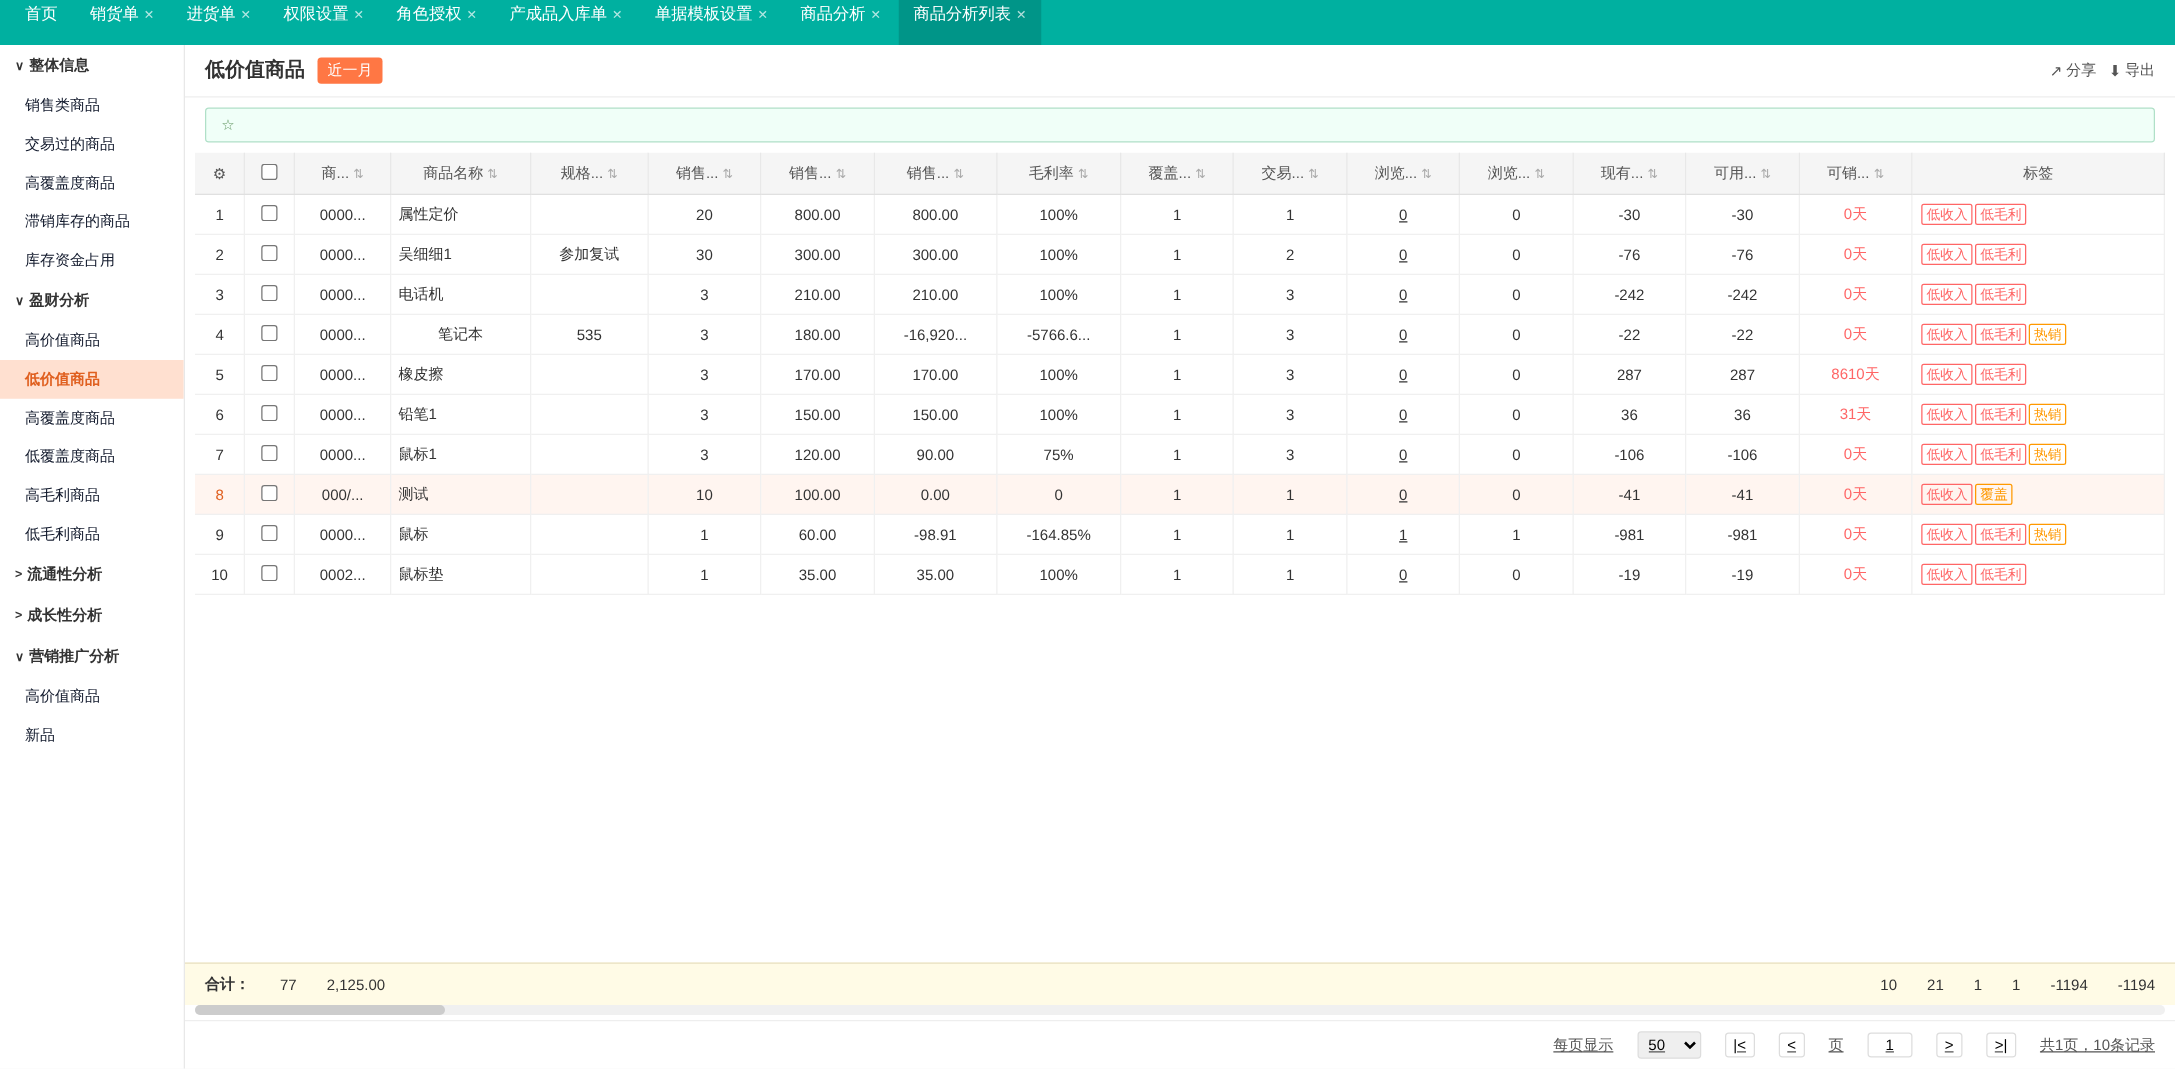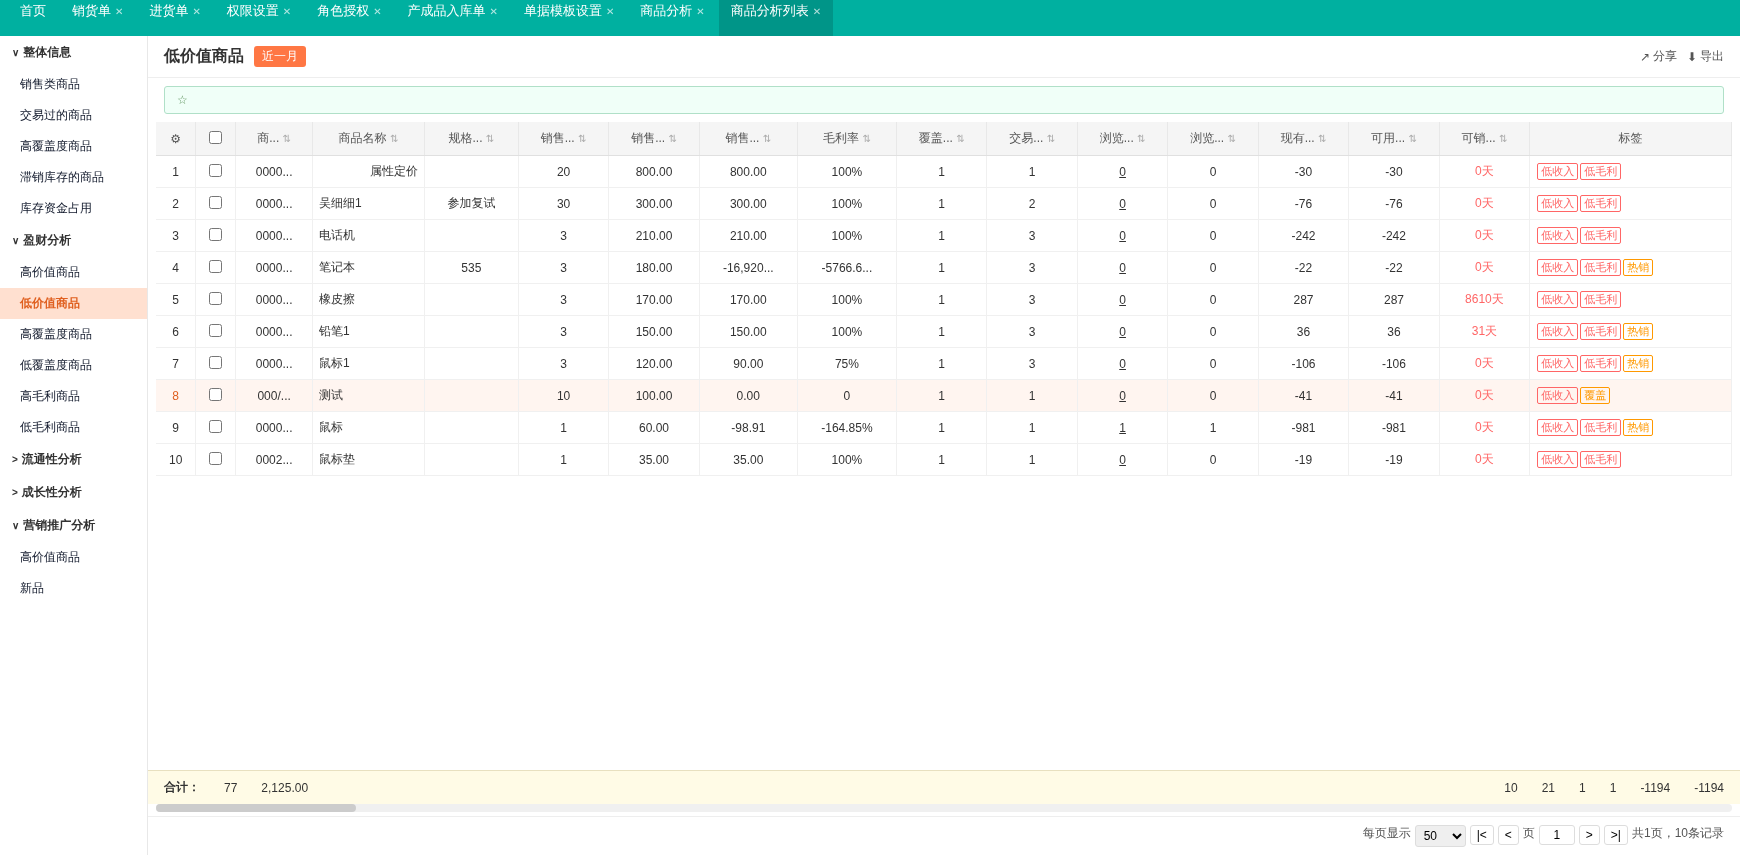--- a/index.html
+++ b/index.html
@@ -188,27 +188,28 @@
       align-items: center;
       gap: 24px;
       font-size: 12px;
     }
     .footer-label { color: #333; font-weight: bold; }
     .footer-val { color: #333; }
 
     
     .pagination-bar {
       display: flex;
-      align-items: flex-start;
+      align-items: center;
       justify-content: flex-end;
       padding: 8px 16px;
       border-top: 1px solid #eee;
-      gap: 4px;
+      gap: 19px;
       font-size: 12px;
       color: #555;
+      text-decoration: underline;
     }
     .page-size-select {
       border: 1px solid #ddd;
       border-radius: 3px;
       padding: 2px 4px;
       font-size: 12px;
     }
     .page-btn {
       border: 1px solid #ddd;
       background: #fff;
@@ -333,21 +334,21 @@
             <th>可用... <span class="sort-arrows">⇅</span></th>
             <th>可销... <span class="sort-arrows">⇅</span></th>
             <th>标签</th>
           </tr>
         </thead>
         <tbody id="table-body">
         <tr>
               <td>1</td>
               <td><input type="checkbox" style=""></td>
               <td>0000...</td>
-              <td style="text-align: right;">属性定价</td>
+              <td style="text-align: left;">属性定价</td>
               <td></td>
               <td>20</td>
               <td>800.00</td>
               <td>800.00</td>
               <td>100%</td>
               <td>1</td>
               <td>1</td>
               <td><span class="underline">0</span></td>
               <td>0</td>
               <td>-30</td>
@@ -390,21 +391,21 @@
               <td>0</td>
               <td>-242</td>
               <td>-242</td>
               <td><span class="days-badge">0天</span></td>
               <td style="text-align: left;"><span class="tag-label">低收入</span><span class="tag-label">低毛利</span></td>
             </tr>
             <tr>
               <td>4</td>
               <td><input type="checkbox" style=""></td>
               <td>0000...</td>
-              <td style="text-align: left;">笔记本</td>
+              <td style="text-align: center;">笔记本</td>
               <td>535</td>
               <td>3</td>
               <td>180.00</td>
               <td>-16,920...</td>
               <td>-5766.6...</td>
               <td>1</td>
               <td>3</td>
               <td><span class="underline">0</span></td>
               <td>0</td>
               <td>-22</td>

